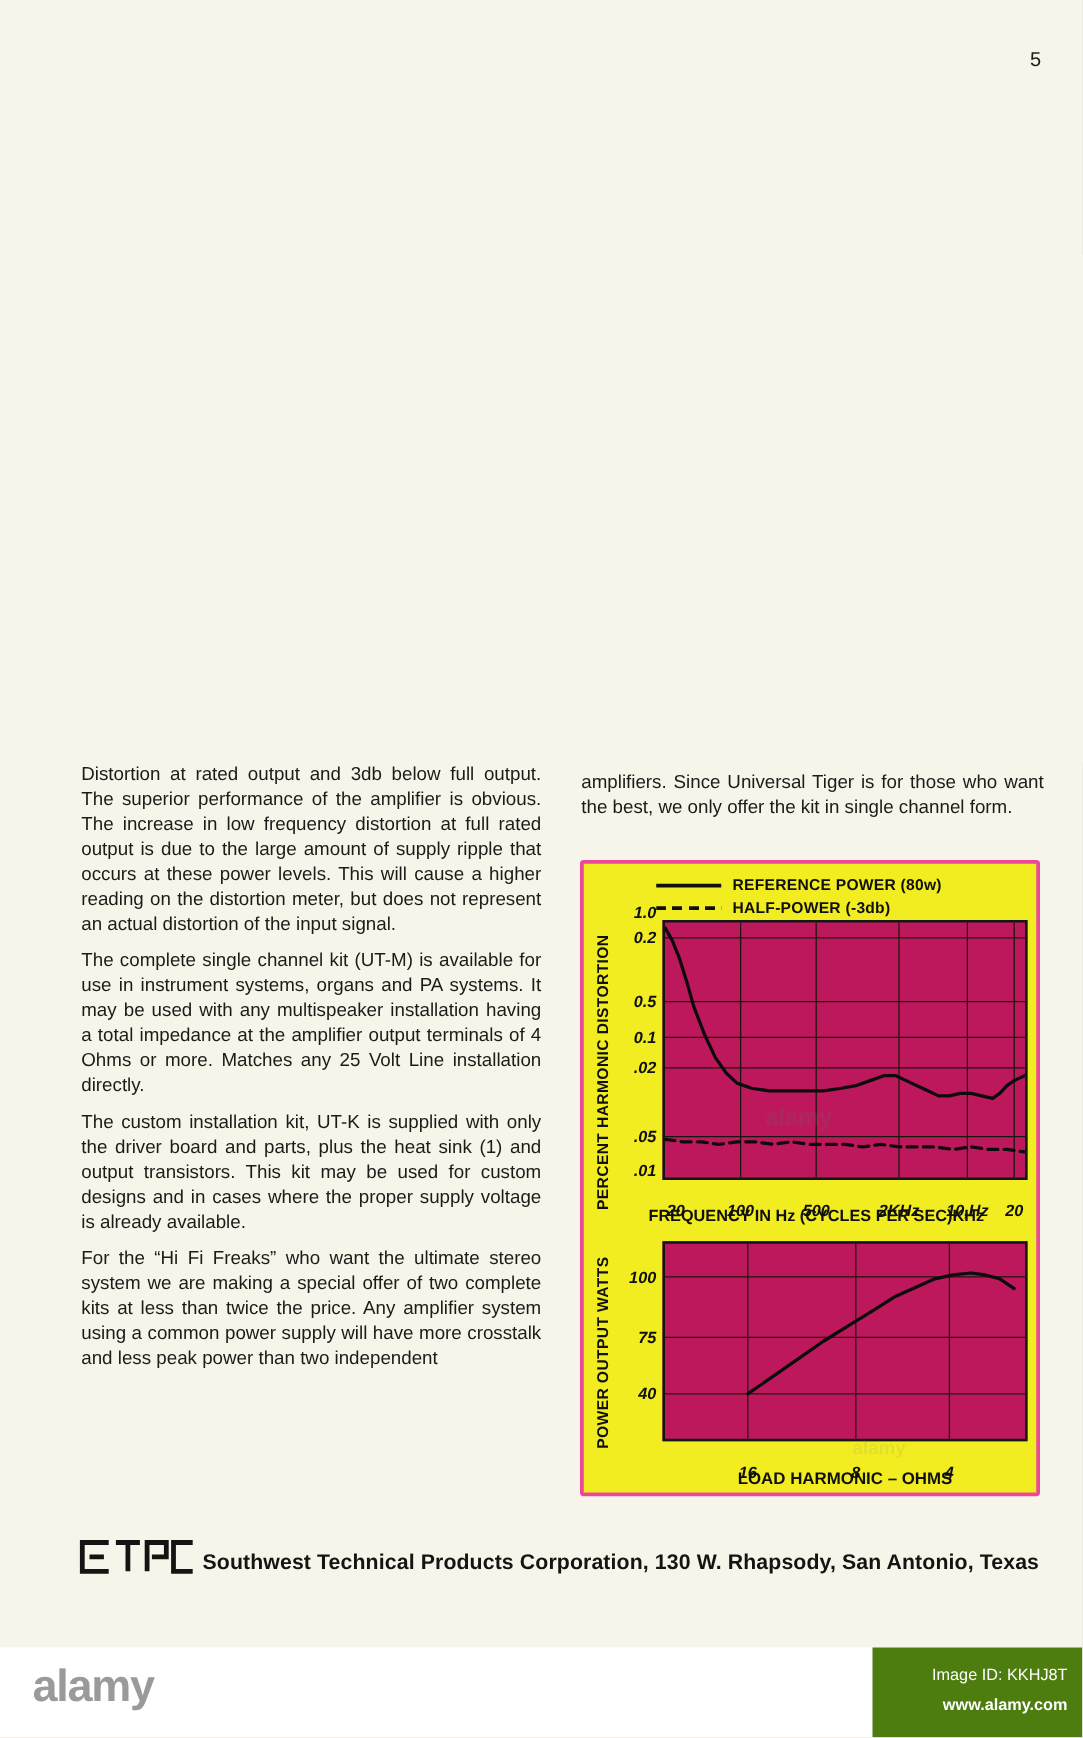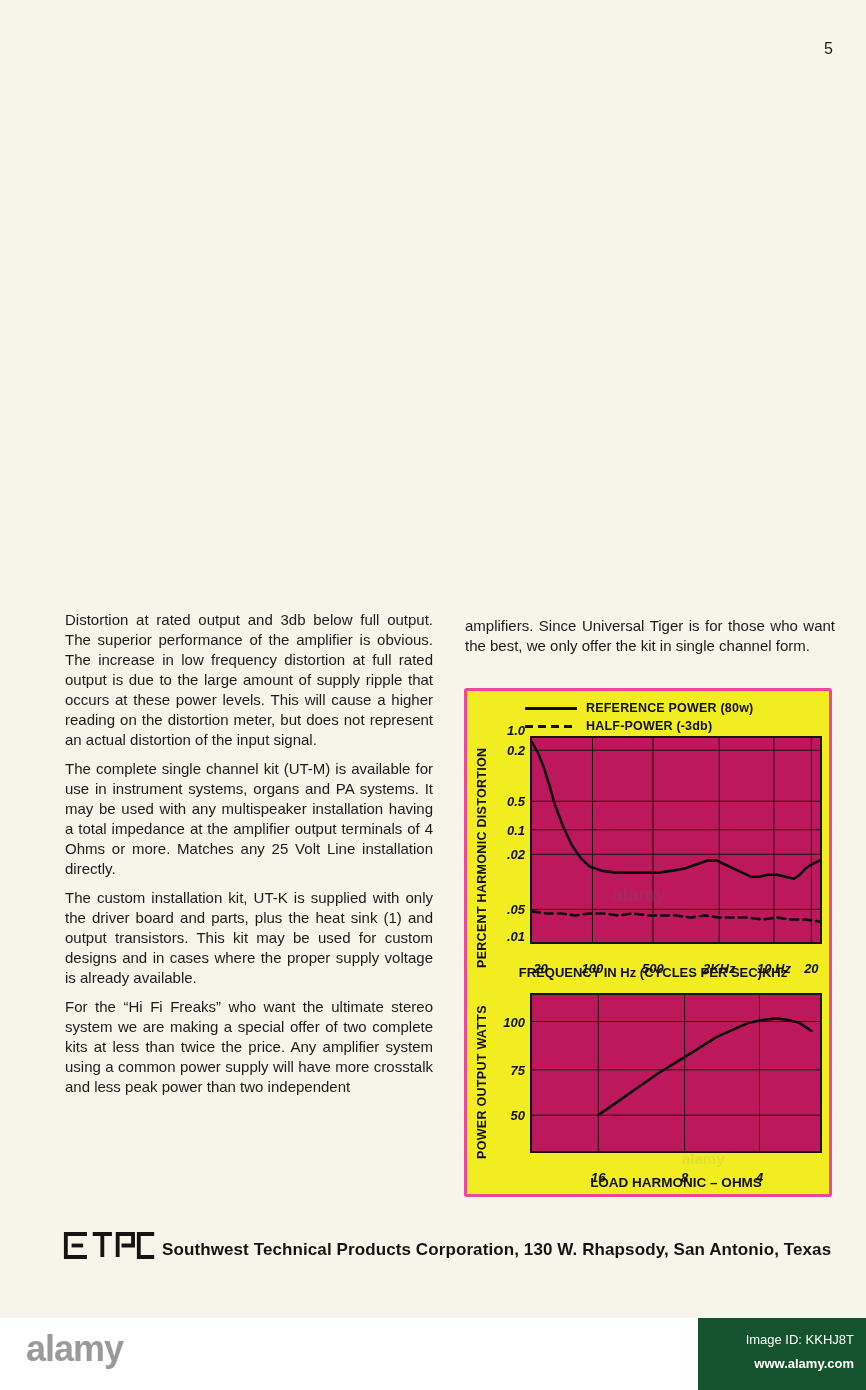--- a/index.html
+++ b/index.html
@@ -46,21 +46,21 @@
 
   
   .footer-logo{position:absolute;left:62px;top:1228px;}
   .footer-line{position:absolute;left:162px;top:1240px;font-weight:700;font-size:17px;
     letter-spacing:.1px;color:#151412;}
 
   
   .alamy-strip{position:absolute;left:0;top:1318px;width:866px;height:72px;background:#ffffff;}
   .alamy-wordmark{position:absolute;left:26px;top:10px;font-size:36px;font-weight:700;
     letter-spacing:-1px;color:#9a9a9a;}
-  .alamy-box{position:absolute;right:0;top:0;width:168px;height:72px;background:#14532d;
+  .alamy-box{position:absolute;right:0;top:0;width:168px;height:72px;background:#4d7c0f;
     color:#fff;box-sizing:border-box;padding:14px 12px 0 0;text-align:right;}
   .alamy-box .id-line{font-size:13px;margin-bottom:9px;}
   .alamy-box .url-line{font-size:13px;font-weight:700;}
 
   .wm{position:absolute;font-weight:700;pointer-events:none;}
   .wm1{left:612px;top:884px;font-size:19px;color:#66665e;opacity:.20;}
   .wm2{left:682px;top:1150px;font-size:15px;color:#8a8a7c;opacity:.14;}
 </style>
 </head>
 <body>
@@ -135,21 +135,21 @@
           <line x1="66.24000000000001" x2="66.24000000000001" y1="0" y2="156" stroke="#18170f" stroke-width="1"></line>
           <line x1="152.64000000000001" x2="152.64000000000001" y1="0" y2="156" stroke="#18170f" stroke-width="1"></line>
           <line x1="227.52" x2="227.52" y1="0" y2="156" stroke="#18170f" stroke-width="1"></line>
           <line y1="26.520000000000003" y2="26.520000000000003" x1="0" x2="288" stroke="#18170f" stroke-width="1"></line>
           <line y1="74.88" y2="74.88" x1="0" x2="288" stroke="#18170f" stroke-width="1"></line>
           <line y1="120.12" y2="120.12" x1="0" x2="288" stroke="#18170f" stroke-width="1"></line>
           <polyline points="66.24000000000001,120.12 86.39999999999999,106.08000000000001 106.56,92.03999999999999 126.72,78 146.88,65.52 167.04,53.040000000000006 184.32,42.120000000000005 201.6,34.32 216,28.08 230.4,24.96 244.79999999999998,23.4 256.32,24.96 267.84000000000003,28.08 279.36,35.88" fill="none" stroke="#0c0c0c" stroke-width="2.6" stroke-linejoin="round" stroke-linecap="round"></polyline>
         </svg>
         <div class="ytick" style="top: 17%;">100</div>
         <div class="ytick" style="top: 48%;">75</div>
-        <div class="ytick" style="top: 77%;">50</div>
+        <div class="ytick" style="top: 77%;">40</div>
         <div class="xtick" style="left: 23%;">16</div>
         <div class="xtick" style="left: 53%;">8</div>
         <div class="xtick" style="left: 79%;">4</div>
       </div>
 
     <div class="xlabel2">LOAD HARMONIC – OHMS</div>
   </div>
 
   <div class="footer-logo">
     <svg width="96" height="35" viewBox="0 0 100 36" aria-hidden="true">

